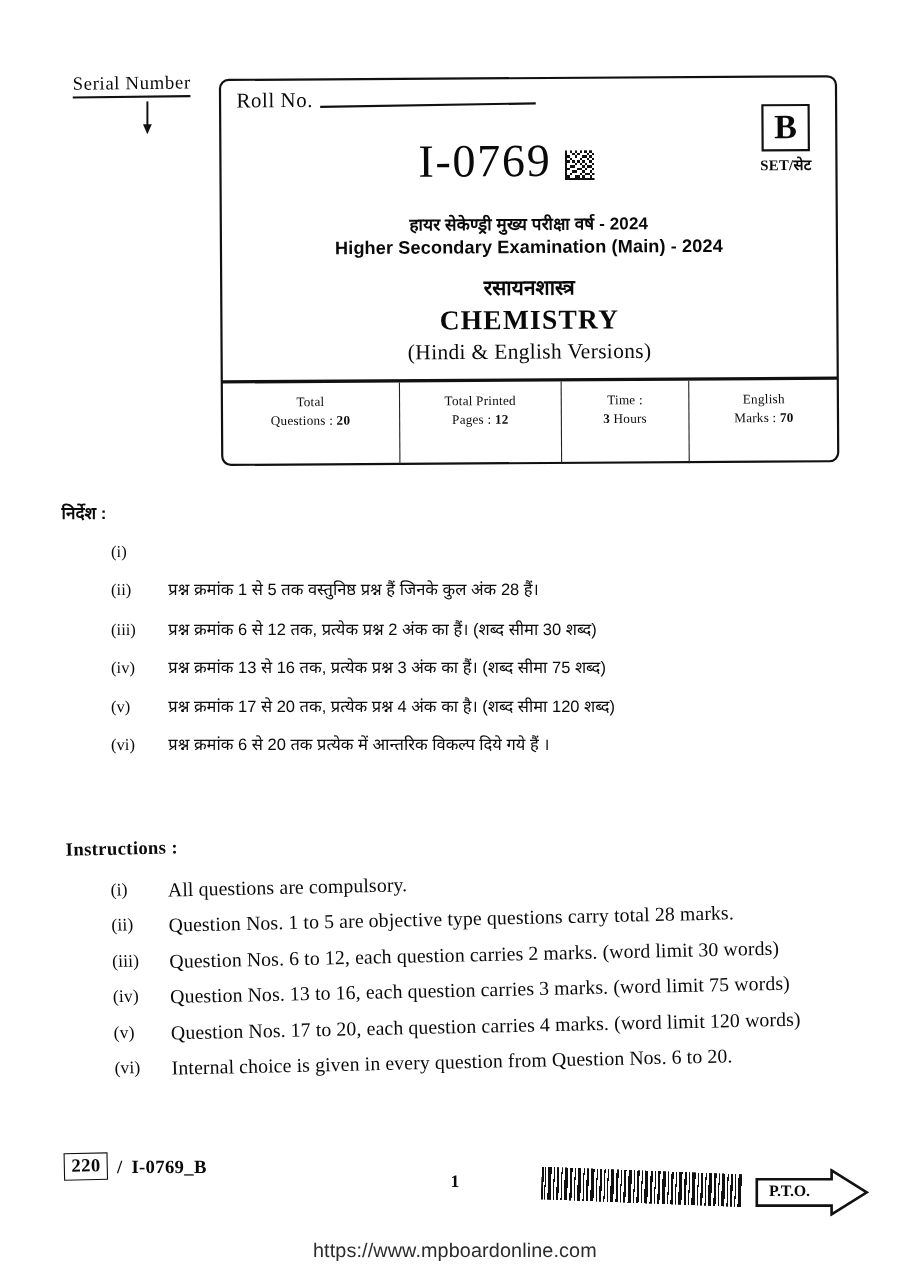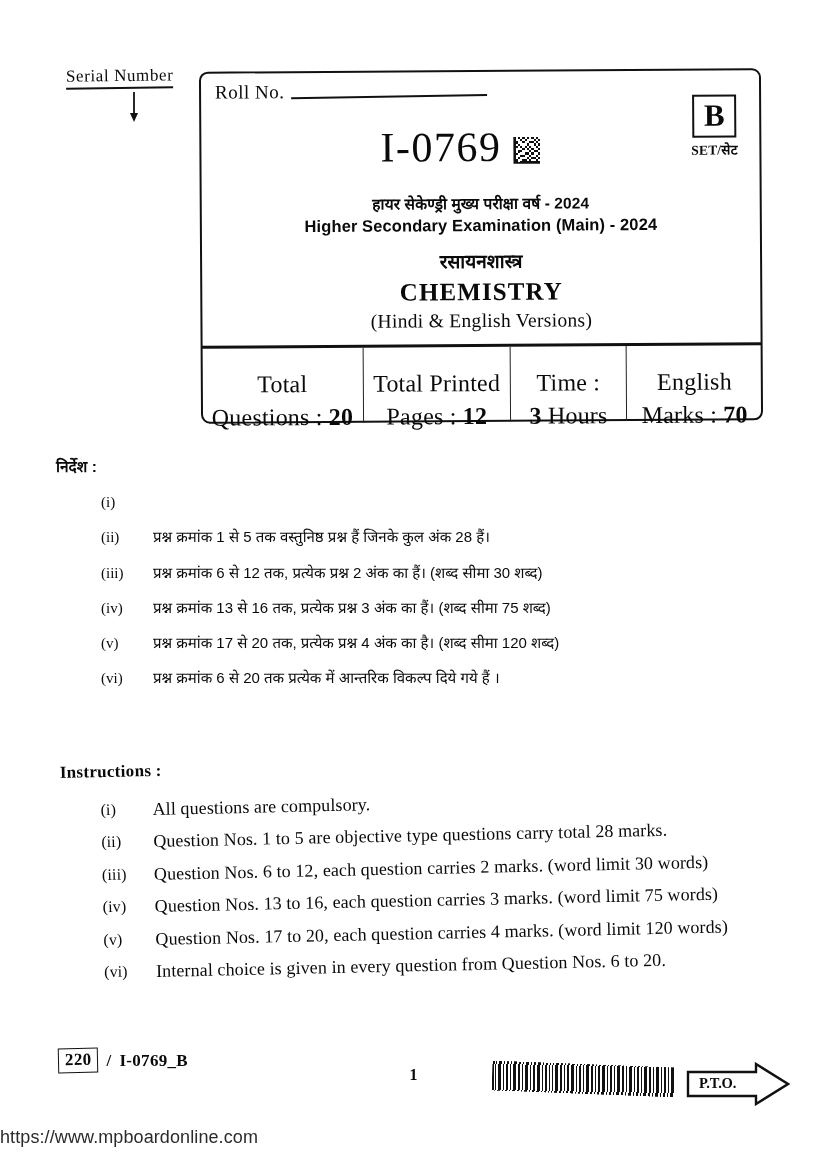--- a/index.html
+++ b/index.html
@@ -171,23 +171,23 @@
     top: 272px;
     height: 78px;
     border-top: 3.2px solid #111;
     display: flex;
     box-sizing: border-box;
   }
   #info-table .cell {
     flex: 1 1 0;
     text-align: center;
     font-family: "Liberation Serif", serif;
-    font-size: 24px;
+    font-size: 12px;
     line-height: 1.38;
-    padding-top: 20px;
+    padding-top: 9px;
     border-left: 1.3px solid #222;
     box-sizing: border-box;
     letter-spacing: .2px;
   }
   #info-table .cell:first-child { border-left: none; }
   #info-table .cell b { font-weight: bold; text-align: right; }
   #info-table .cell.c1 { flex: 1.17 1 0; }
   #info-table .cell.c2 { flex: 1.06 1 0; }
   #info-table .cell.c3 { flex: 0.84 1 0; }
   #info-table .cell.c4 { flex: 0.98 1 0; }
@@ -323,20 +323,21 @@
     font-family: "Liberation Serif", serif;
     font-weight: bold;
     font-size: 14.5px;
     letter-spacing: -.2px;
   }
   #watermark-url {
     position: absolute;
     left: 0;
     right: 0;
     top: 1127px;
+    text-align: center;
     font-family: "Liberation Sans", sans-serif;
     font-size: 18px;
     color: #2b2b2b;
     letter-spacing: .1px;
   }
 </style>
 </head>
 <body>
 
 <div id="serial-marker">

